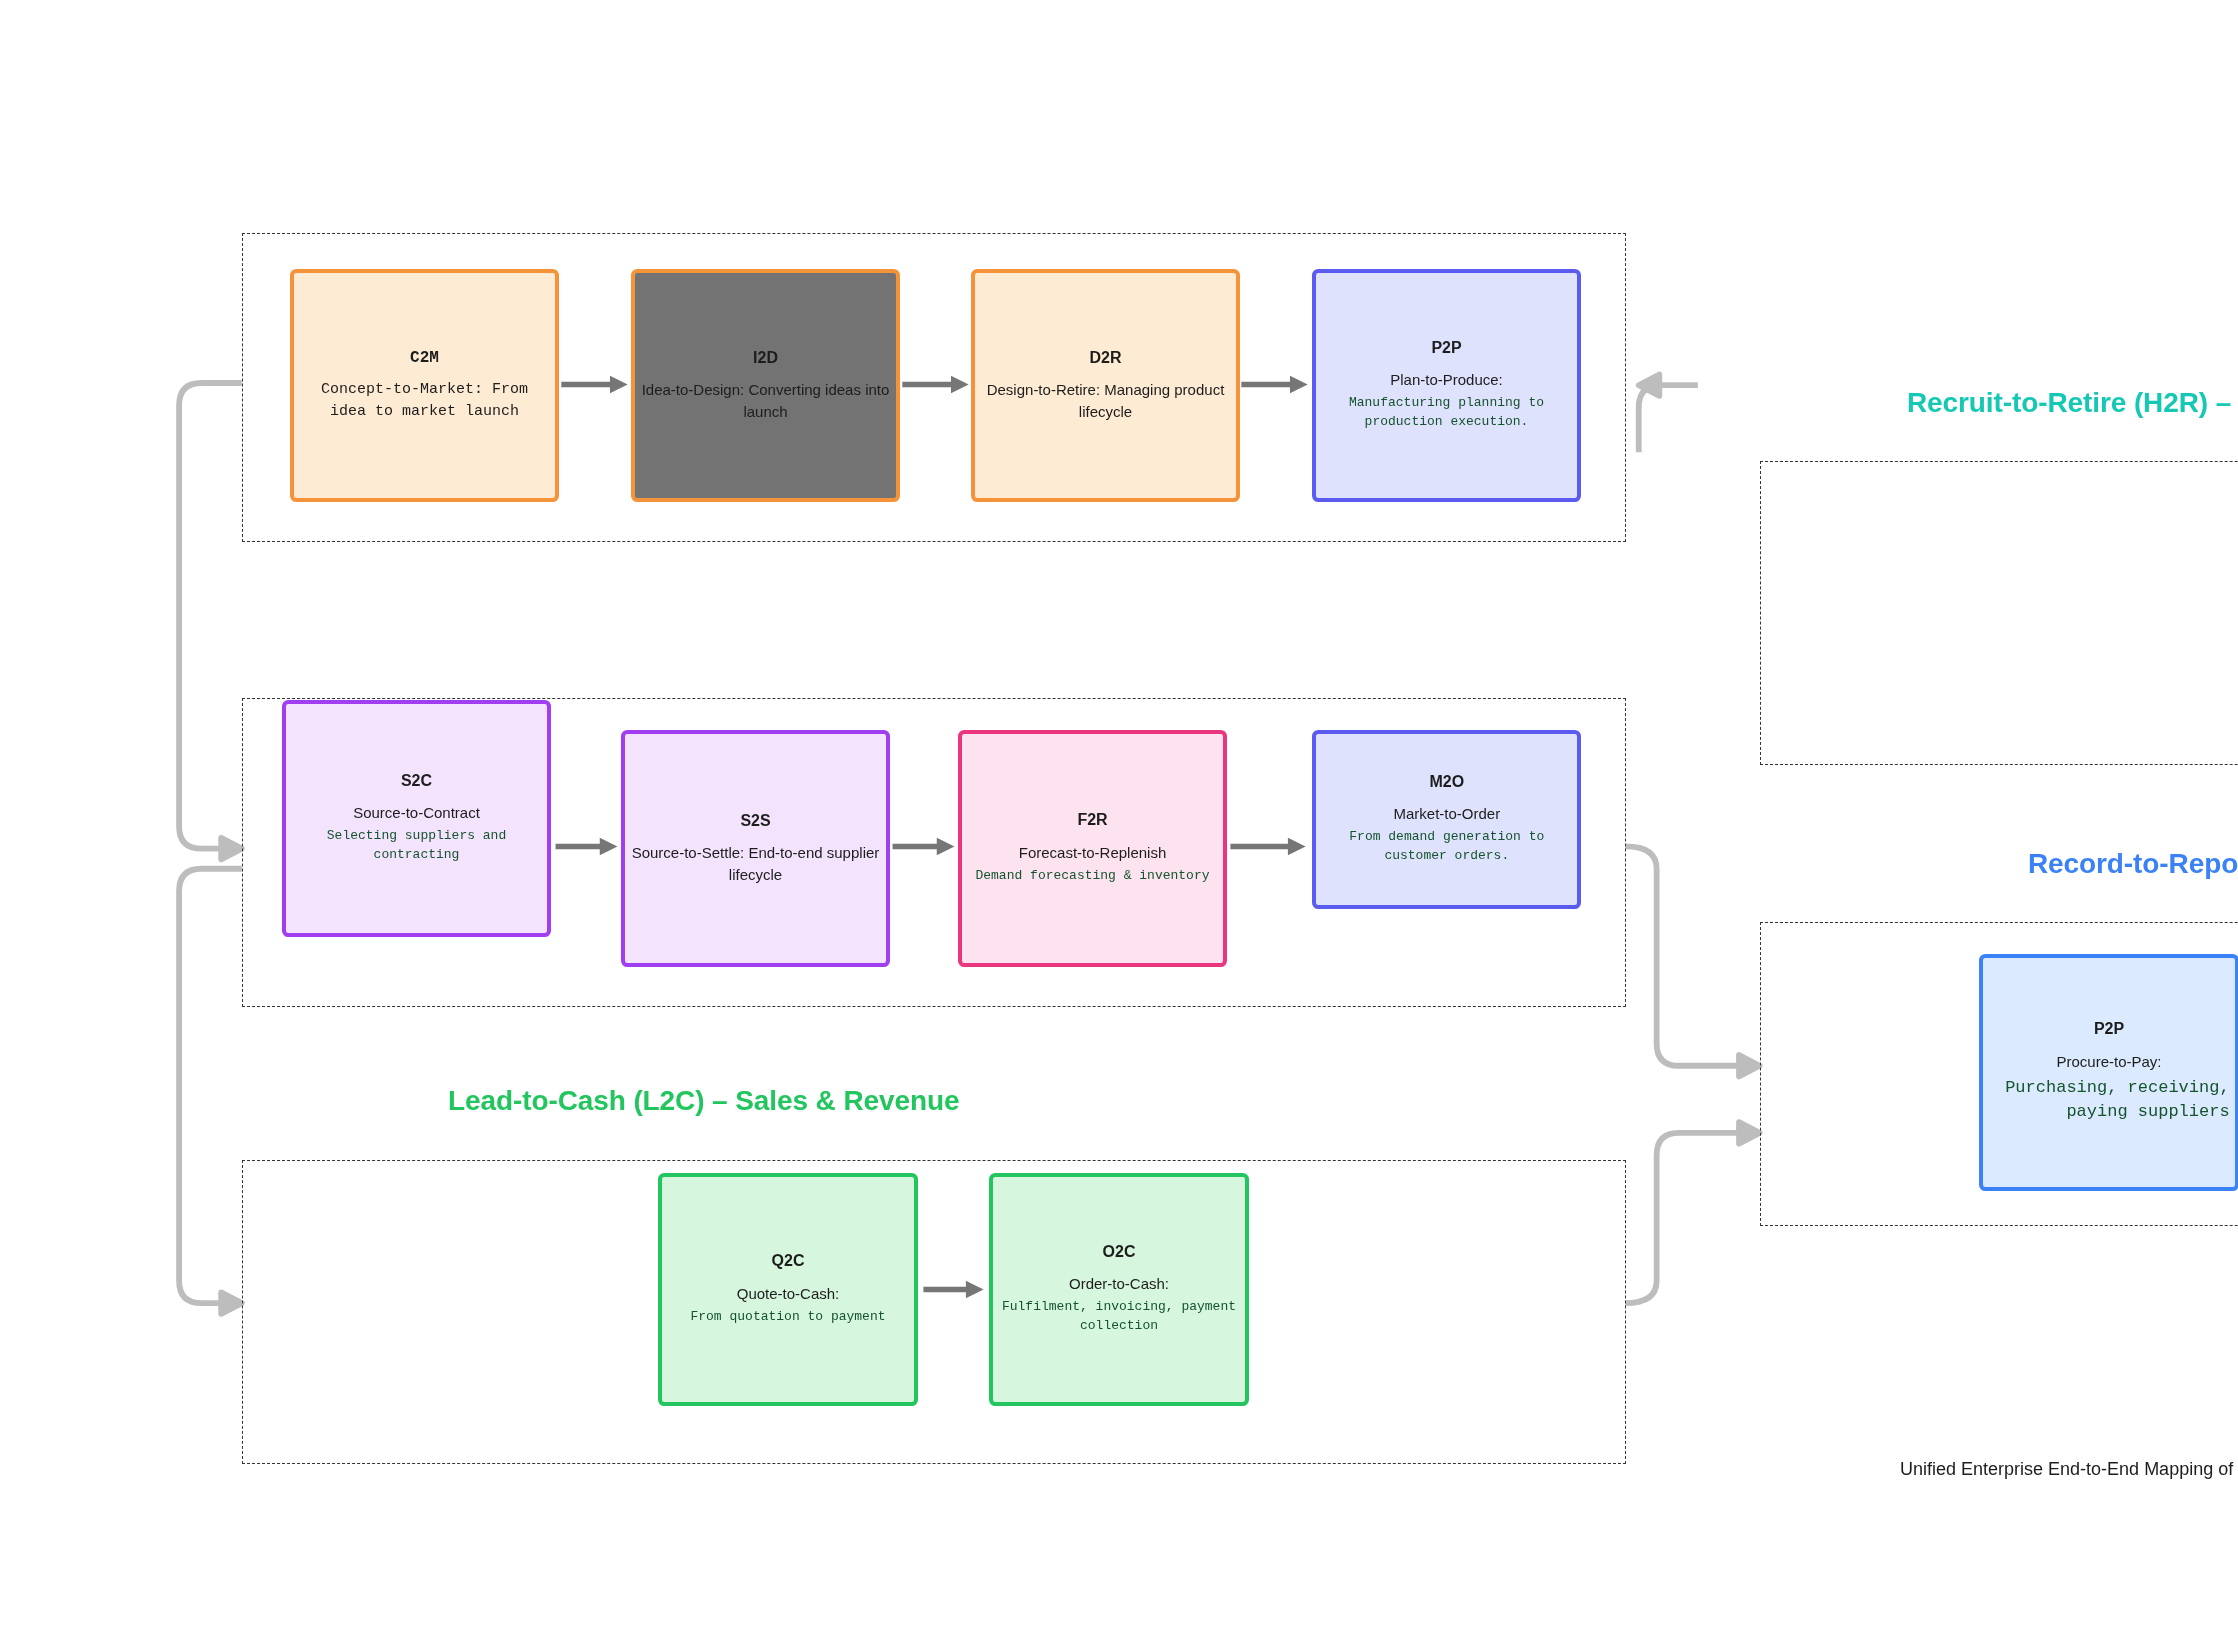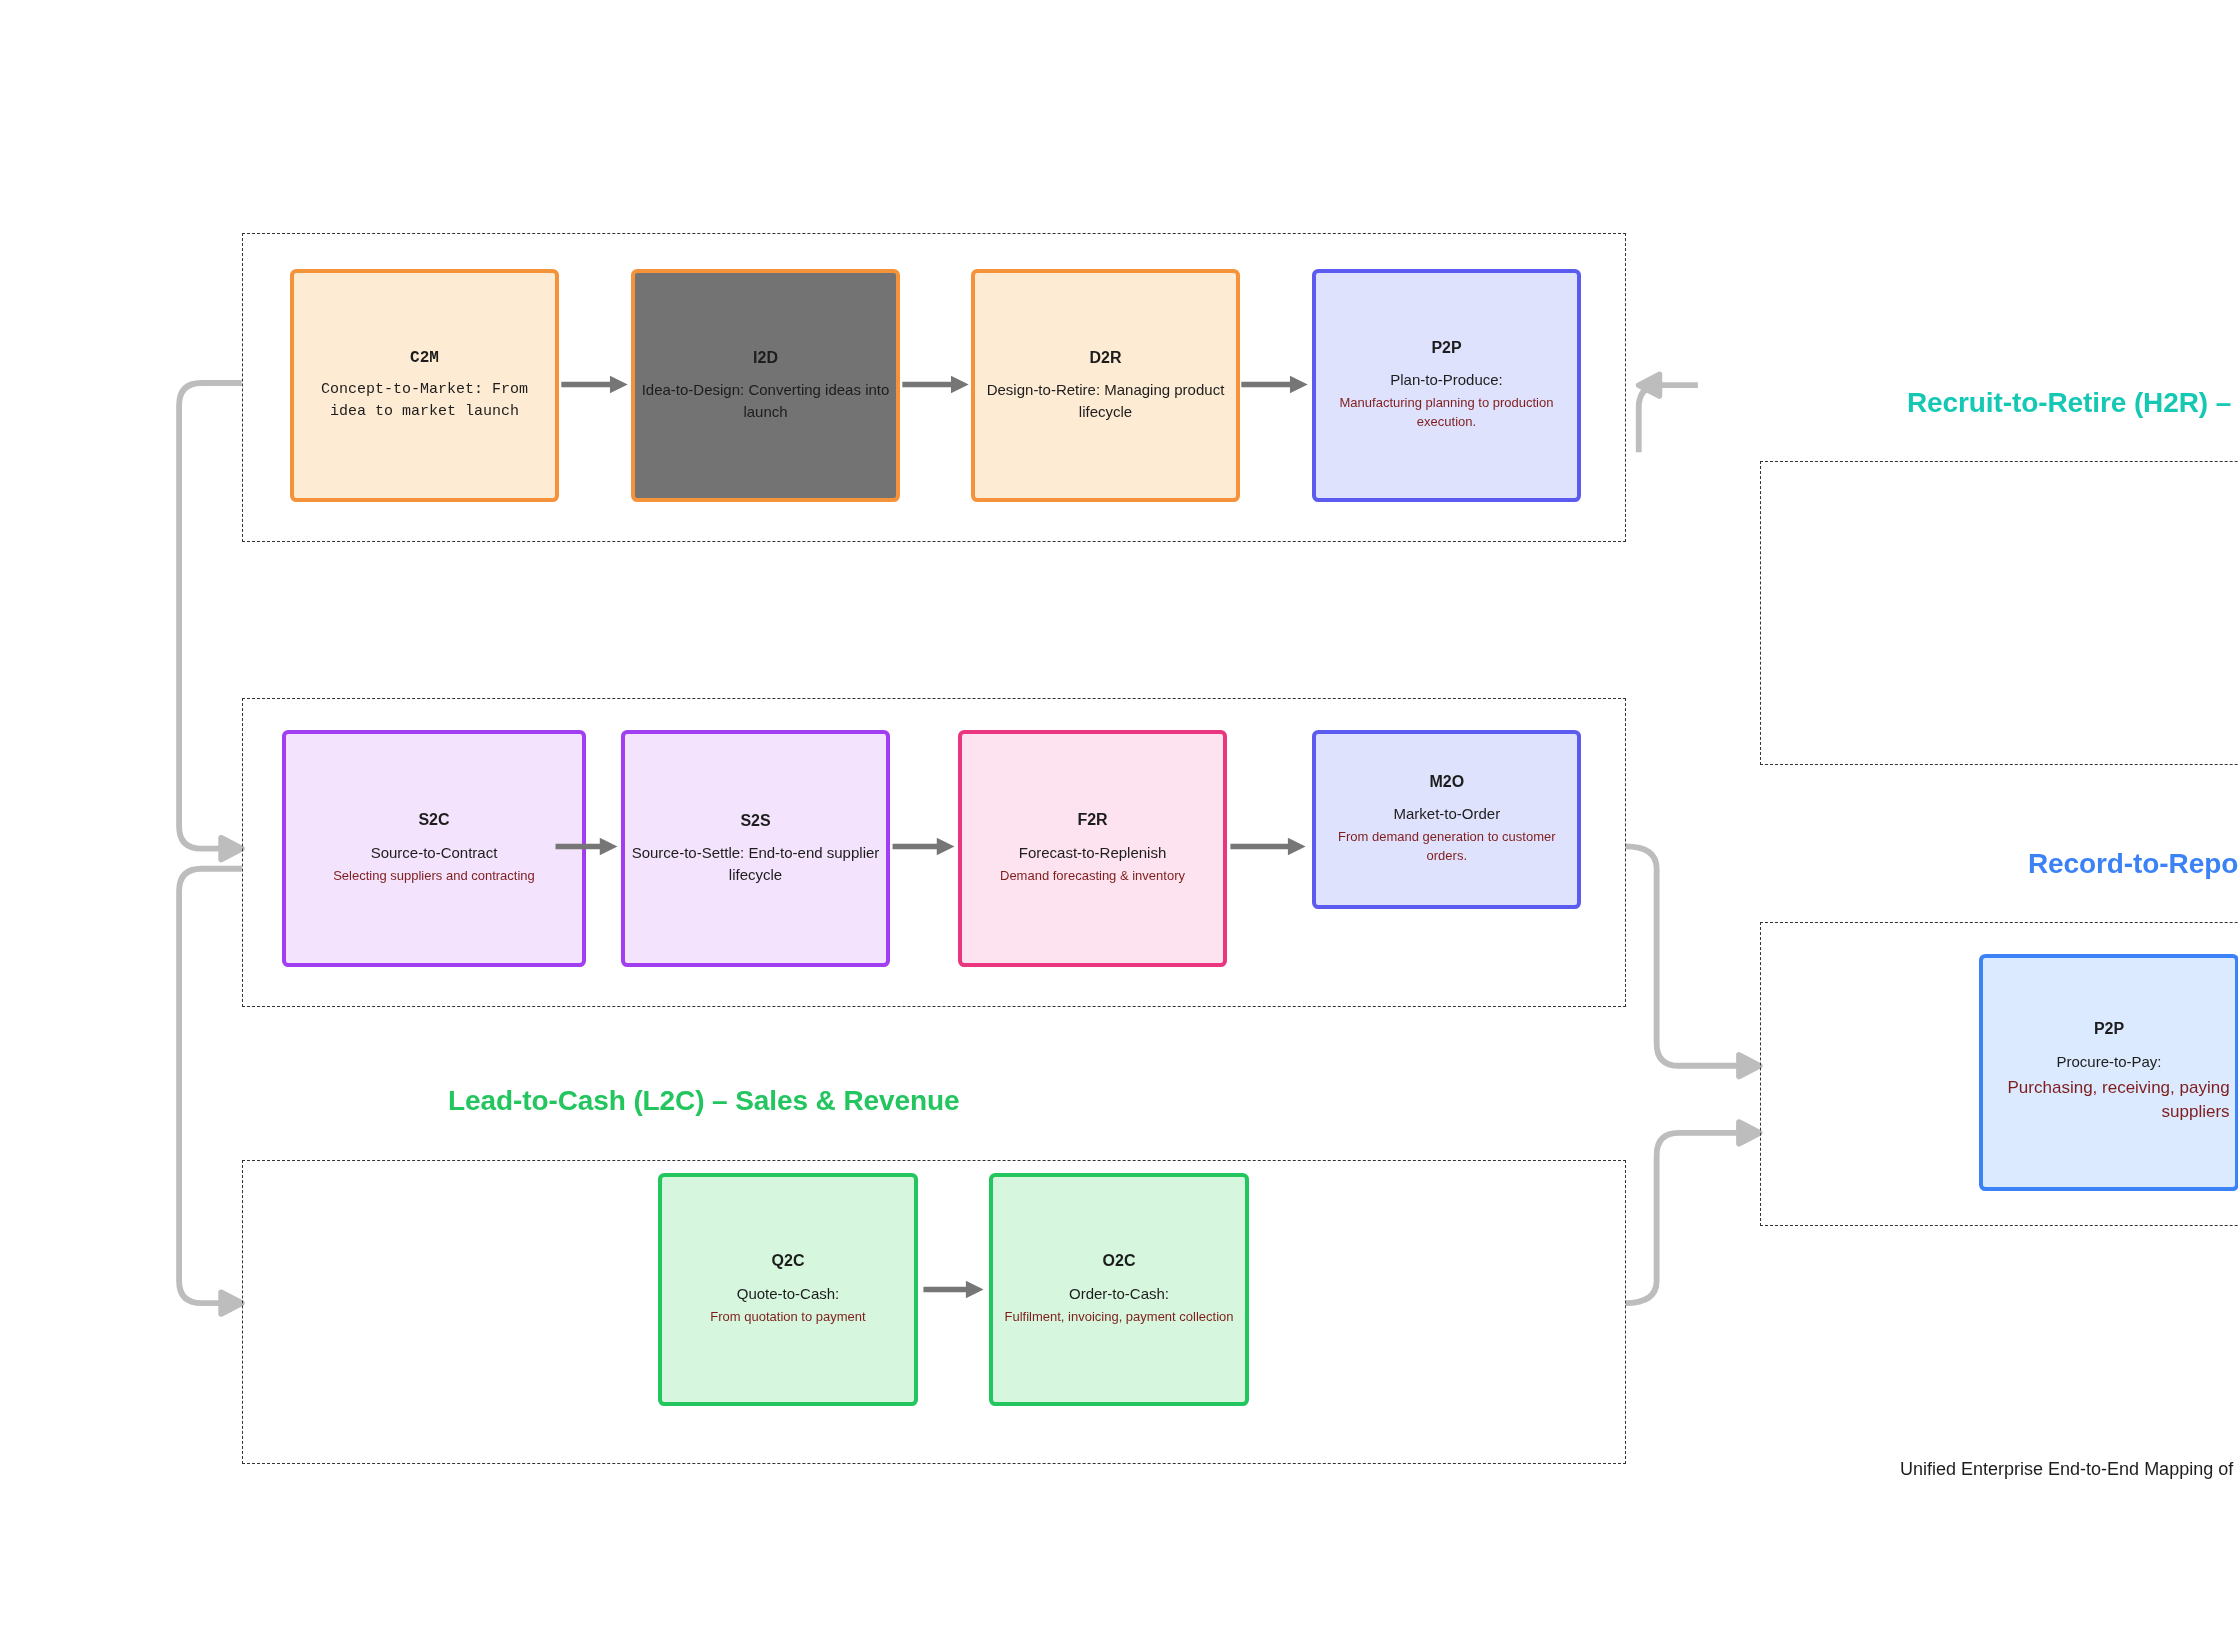--- a/index.html
+++ b/index.html
@@ -16,21 +16,21 @@
 
   
   .cluster-title{position:absolute;white-space:nowrap;font-weight:700;letter-spacing:-0.1px;}
 
   
   .pbox{position:absolute;box-sizing:border-box;border-style:solid;border-width:4.9px;
         border-radius:6.3px;display:flex;flex-direction:column;align-items:center;
         justify-content:center;text-align:center;padding:6.3px 5.4px;overflow:hidden;}
   .pbox .code{font-weight:700;color:#1d1d1d;line-height:1.18;}
   .pbox .ttl{color:#1d1d1d;line-height:1.42;}
-  .pbox .sub{color:#7f1d1d;line-height:1.45;}
+  .pbox .sub{color:#14532d;line-height:1.45;font-family:Liberation Mono, monospace;}
 
   
 
   
   .caption{position:absolute;color:#1d1d1d;font-weight:400;white-space:nowrap;}
 </style>
 </head>
 <body>
 
 <div class="canvas">
@@ -90,21 +90,21 @@
       </div>
       <div style="position: absolute; left: 561px; top: 373px; width: 67px; height: 23px;"><svg width="67" height="23" viewBox="0 0 150 52">
           <path d="M0 20 H110 V6 L150 26 L110 46 V32 H0 Z" fill="#767676"></path>
         </svg></div>
       <div style="position: absolute; left: 902px; top: 373px; width: 67px; height: 23px;"><svg width="67" height="23" viewBox="0 0 150 52">
           <path d="M0 20 H110 V6 L150 26 L110 46 V32 H0 Z" fill="#767676"></path>
         </svg></div>
       <div style="position: absolute; left: 1241px; top: 373px; width: 67px; height: 23px;"><svg width="67" height="23" viewBox="0 0 150 52">
           <path d="M0 20 H110 V6 L150 26 L110 46 V32 H0 Z" fill="#767676"></path>
         </svg></div>
-      <div class="pbox" style="left: 282px; top: 730px; width: 304px; height: 237px; background: rgb(244, 227, 253); border-color: rgb(161, 63, 240);">
+      <div class="pbox" style="left: 282px; top: 700px; width: 269px; height: 237px; background: rgb(244, 227, 253); border-color: rgb(161, 63, 240);">
         <div class="code" style="font-size: 16px; margin-bottom: 11.6px;">S2C</div>
         <div class="ttl" style="font-size: 15px;">Source-to-Contract</div>
         <div class="sub" style="font-size: 13px; margin-top: 3.6px;">Selecting suppliers and contracting</div>
       </div>
       <div class="pbox" style="left: 621px; top: 730px; width: 269px; height: 237px; background: rgb(244, 227, 253); border-color: rgb(161, 63, 240);">
         <div class="code" style="font-size: 16px; margin-bottom: 11.6px;">S2S</div>
         <div class="ttl" style="font-size: 15px;">Source-to-Settle: End-to-end supplier lifecycle</div>
       </div>
       <div class="pbox" style="left: 958px; top: 730px; width: 269px; height: 237px; background: rgb(253, 227, 239); border-color: rgb(234, 53, 127);">
         <div class="code" style="font-size: 16px; margin-bottom: 11.6px; text-align: right;">F2R</div>

